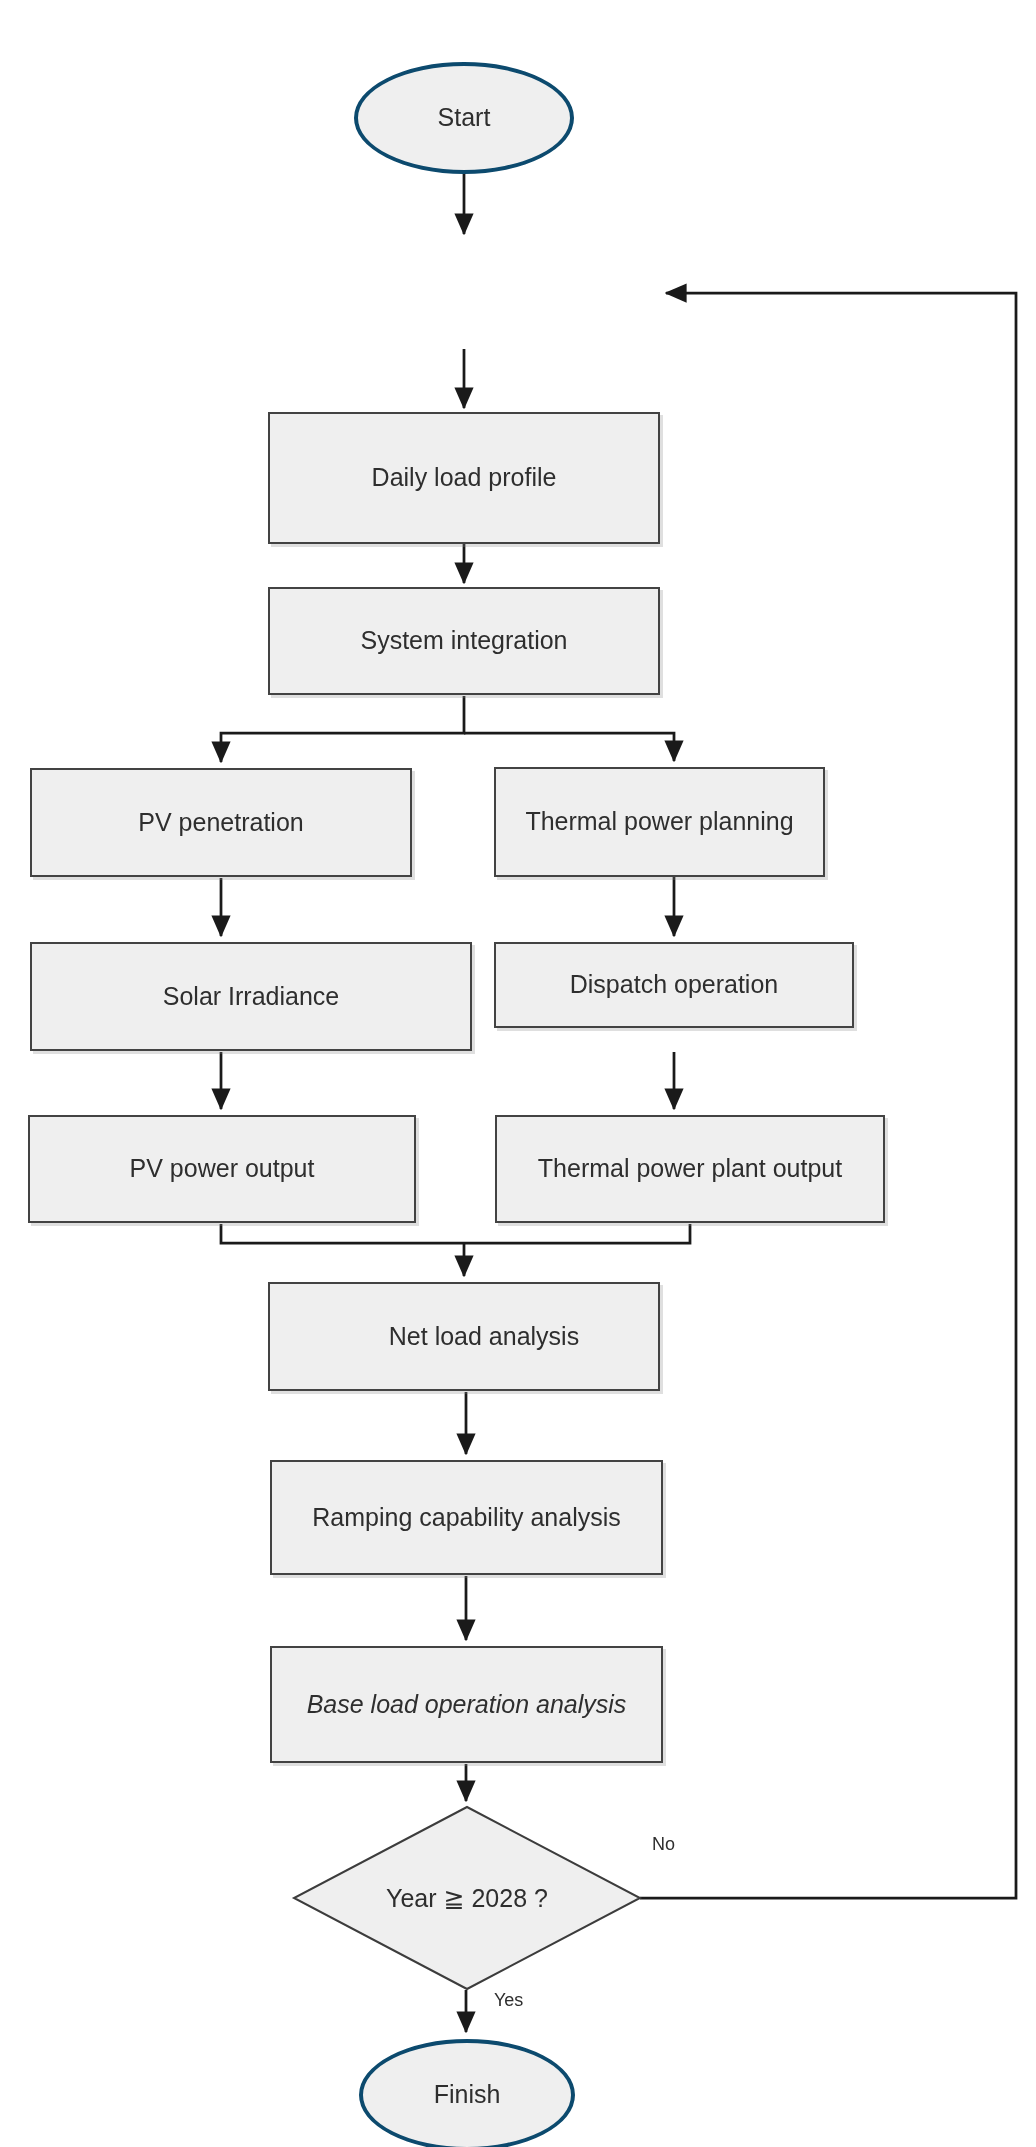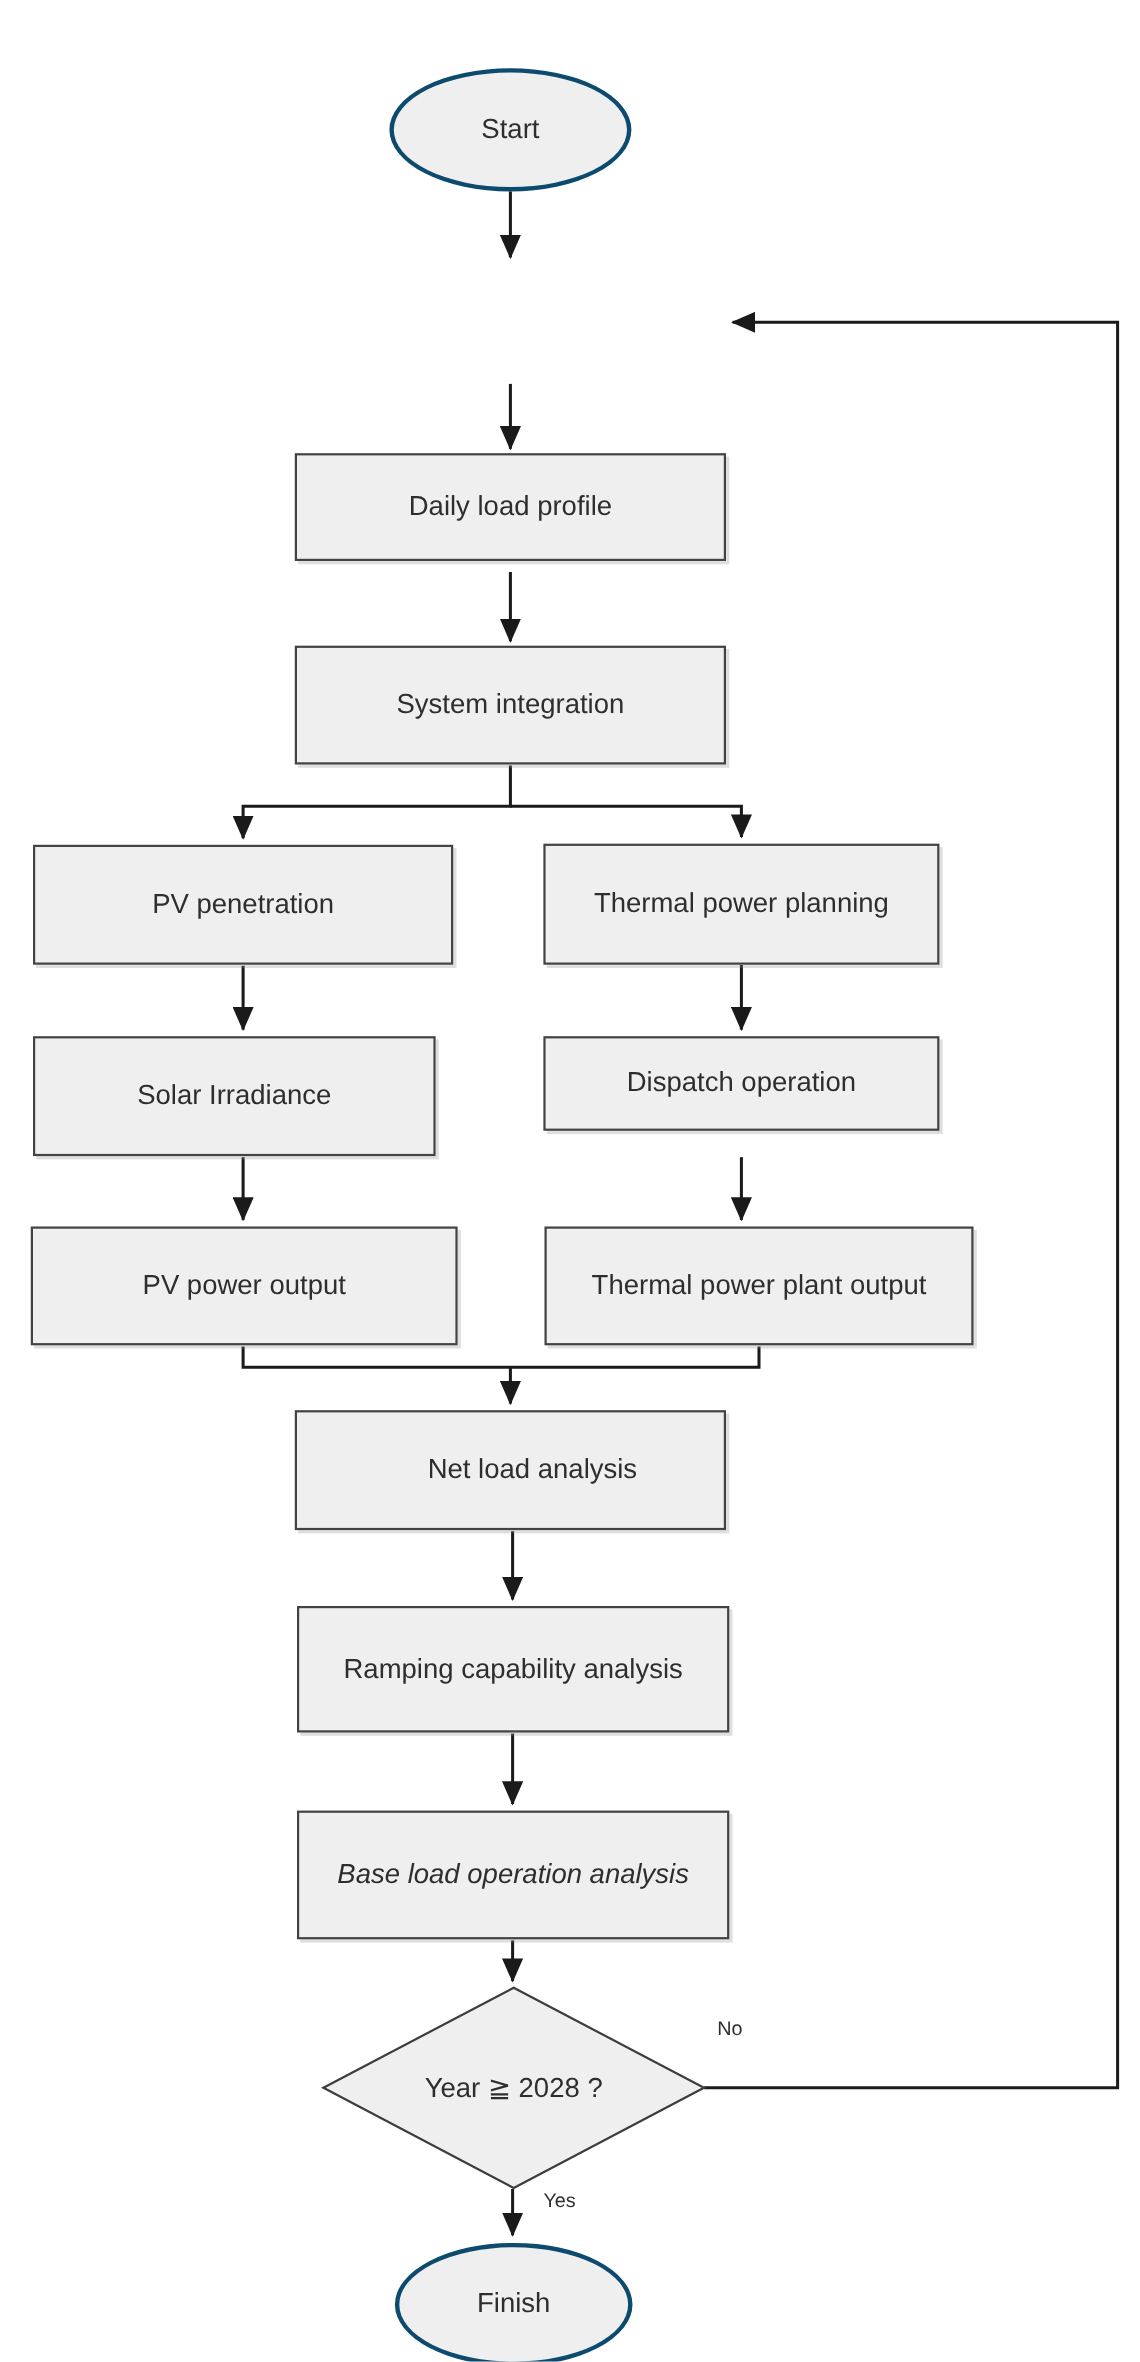--- a/index.html
+++ b/index.html
@@ -70,29 +70,29 @@
     <path class="edge" d="M466 1764 V1801" marker-end="url(#arrow)"></path>
     <path class="edge" d="M640 1898 H1016 V293 H666" marker-end="url(#arrow)"></path>
     <path class="edge" d="M466 1990 V2032" marker-end="url(#arrow)"></path>
 
     <polygon class="shape" points="467,1807 640,1898 467,1989 294,1898"></polygon>
   </svg>
 
   <div class="node terminator" style="left:354px;top:62px;width:220px;height:112px;">Start</div>
 
 
-  <div class="node box" style="left:268px;top:412px;width:392px;height:98px;">Daily load profile</div>
+  <div class="node box" style="left:268px;top:412px;width:392px;height:132px;">Daily load profile</div>
 
   <div class="node box" style="left:268px;top:587px;width:392px;height:108px;">System integration</div>
 
   <div class="node box" style="left:30px;top:768px;width:382px;height:109px;">PV penetration</div>
 
-  <div class="node box" style="left:494px;top:767px;width:360px;height:110px;">Thermal power planning</div>
+  <div class="node box" style="left:494px;top:767px;width:331px;height:110px;">Thermal power planning</div>
 
-  <div class="node box" style="left:30px;top:942px;width:366px;height:109px;">Solar Irradiance</div>
+  <div class="node box" style="left:30px;top:942px;width:442px;height:109px;">Solar Irradiance</div>
 
   <div class="node box" style="left:494px;top:942px;width:360px;height:86px;">Dispatch operation</div>
 
   <div class="node box" style="left:495px;top:1115px;width:390px;height:108px;">Thermal power plant output</div>
 
   <div class="node box" style="left:28px;top:1115px;width:388px;height:108px;">PV power output</div>
 
   <div class="node box" style="left:268px;top:1282px;width:392px;height:109px;padding-left:40px;">Net load analysis</div>
 
   <div class="node box" style="left:270px;top:1460px;width:393px;height:115px;">Ramping capability analysis</div>

